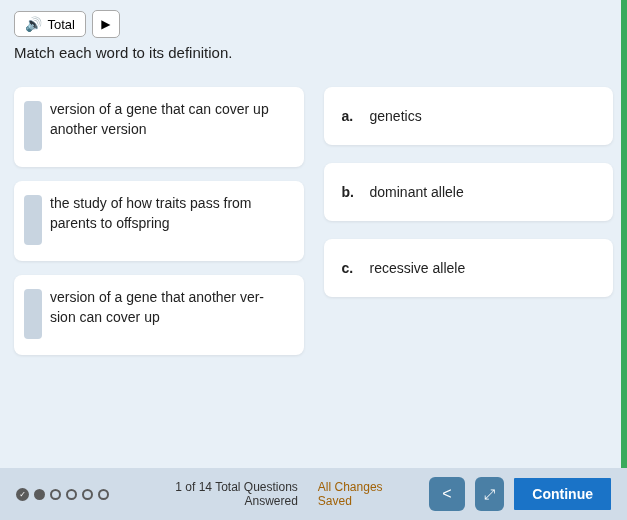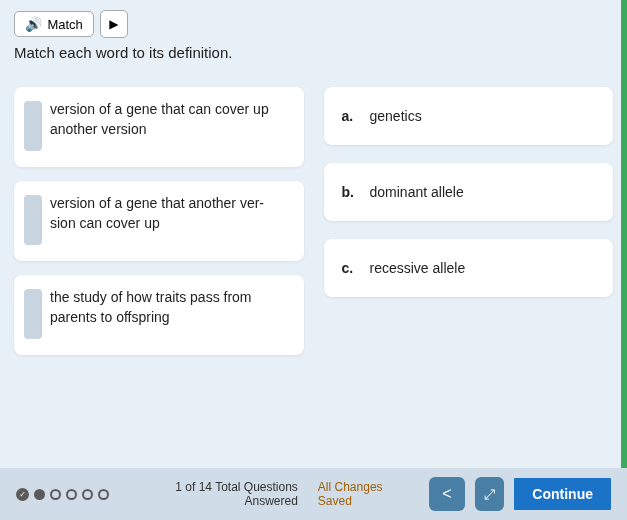--- a/index.html
+++ b/index.html
@@ -233,46 +233,46 @@
       height: 100%;
       background: #3aaa5c;
     }
   </style>
 </head>
 <body>
 
 <div class="top-bar">
   <button class="listen-btn">
     <span class="speaker-icon">🔊</span>
-    <span>Match</span>
+    <span>Total</span>
   </button>
   <button class="play-btn">
     <span>▶</span>
   </button>
 </div>
 
 <div class="instructions">Match each word to its definition.</div>
 
 <div class="main-content">
 
   <div class="left-column">
 
     <div class="definition-card">
       <div class="drag-handle"></div>
       <span class="card-text">version of a gene that can cover up another version</span>
     </div>
 
     <div class="definition-card">
       <div class="drag-handle"></div>
-      <span class="card-text">version of a gene that another ver- sion can cover up</span>
+      <span class="card-text">the study of how traits pass from parents to offspring</span>
     </div>
 
     <div class="definition-card">
       <div class="drag-handle"></div>
-      <span class="card-text">the study of how traits pass from parents to offspring</span>
+      <span class="card-text">version of a gene that another ver- sion can cover up</span>
     </div>
 
   </div>
 
   <div class="right-column">
 
     <div class="answer-card">
       <span class="answer-label">a.</span>
       <span class="answer-text">genetics</span>
     </div>

